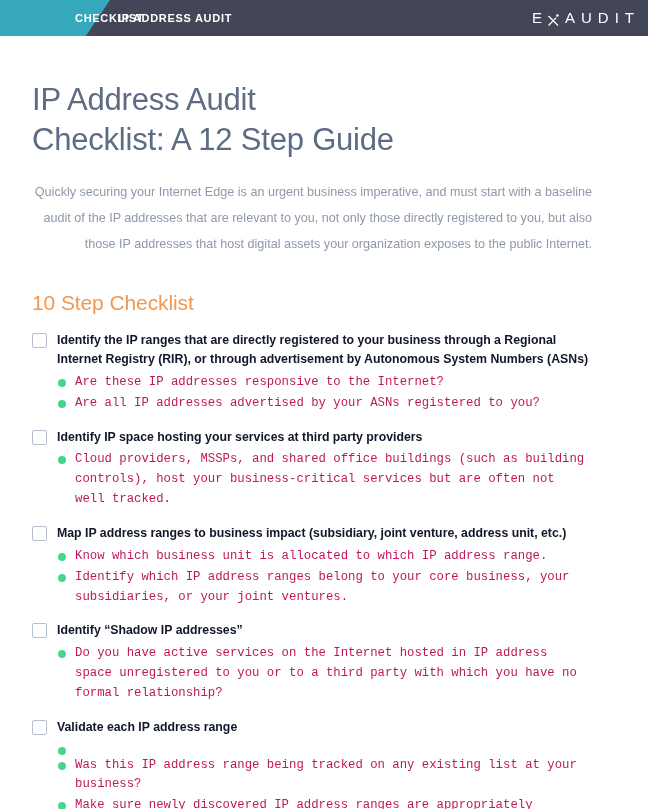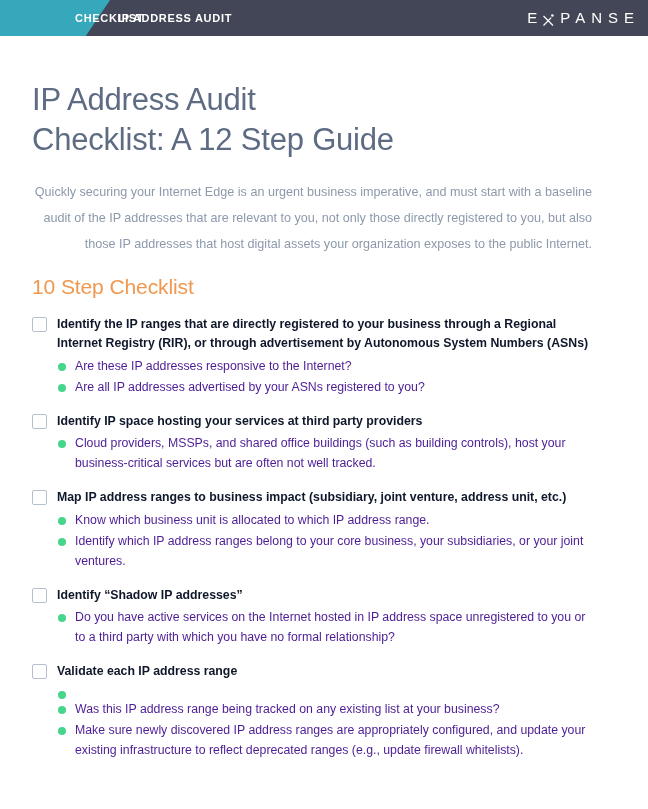--- a/index.html
+++ b/index.html
@@ -93,21 +93,21 @@
   .intro {
     margin-top: 20px;
     color: #8d99ab;
     font-size: 12.6px;
     line-height: 2.05;
     max-width: 560px;
     text-align: right;
   }
 
   .section-heading {
-    margin-top: 18px;
+    margin-top: 34px;
     color: #f0984f;
     font-size: 21px;
     font-weight: 400;
     letter-spacing: -0.1px;
   }
 
   
   .checklist { margin-top: 16px; }
 
   .check-group { margin-bottom: 14px; }
@@ -146,24 +146,25 @@
   .bullet {
     flex: 0 0 auto;
     width: 8px;
     height: 8px;
     border-radius: 50%;
     background: #46d68b;
     margin-top: 6px;
     margin-right: 9px;
   }
   .sub-text {
-    color: #4c1d95;
+    color: #be185d;
     font-size: 12.3px;
     line-height: 1.62;
     max-width: 515px;
+    font-family: Liberation Mono, monospace;
   }
 </style>
 </head>
 <body>
 
 <div class="header">
   <div class="header-teal"></div>
 
   <div class="tab-checklist">CHECKLIST</div>
 
@@ -171,21 +172,21 @@
 
   <div class="brand">
     <span class="b-letter">E</span>
     <span class="b-x">
       <svg width="11" height="14" viewBox="0 0 11 14">
         <path d="M0.5 4 L10 13.5" stroke="#ffffff" stroke-width="1.2" fill="none"></path>
         <path d="M0.5 13.5 L8.2 5.6" stroke="#ffffff" stroke-width="1.2" fill="none"></path>
         <circle cx="9.4" cy="3.4" r="1.25" fill="#ffffff"></circle>
       </svg>
     </span>
-    <span class="b-letter">PANSE</span>
+    <span class="b-letter">AUDIT</span>
   </div>
 </div>
 
 <div class="page">
 
   <h1 class="title">
     <span>IP Address Audit</span><br>
     <span>Checklist: A 12 Step Guide</span>
   </h1>
 

